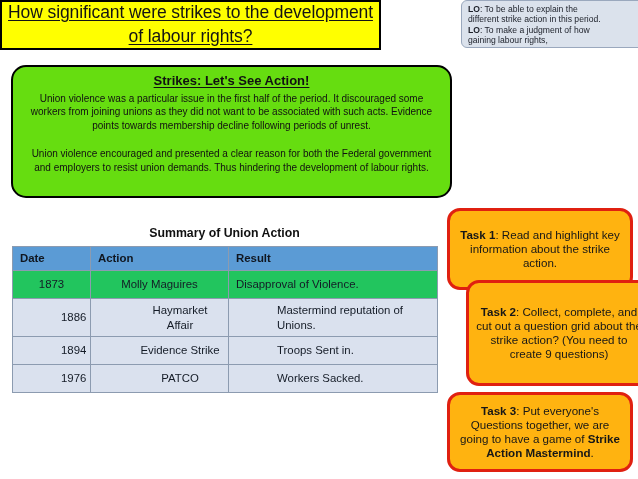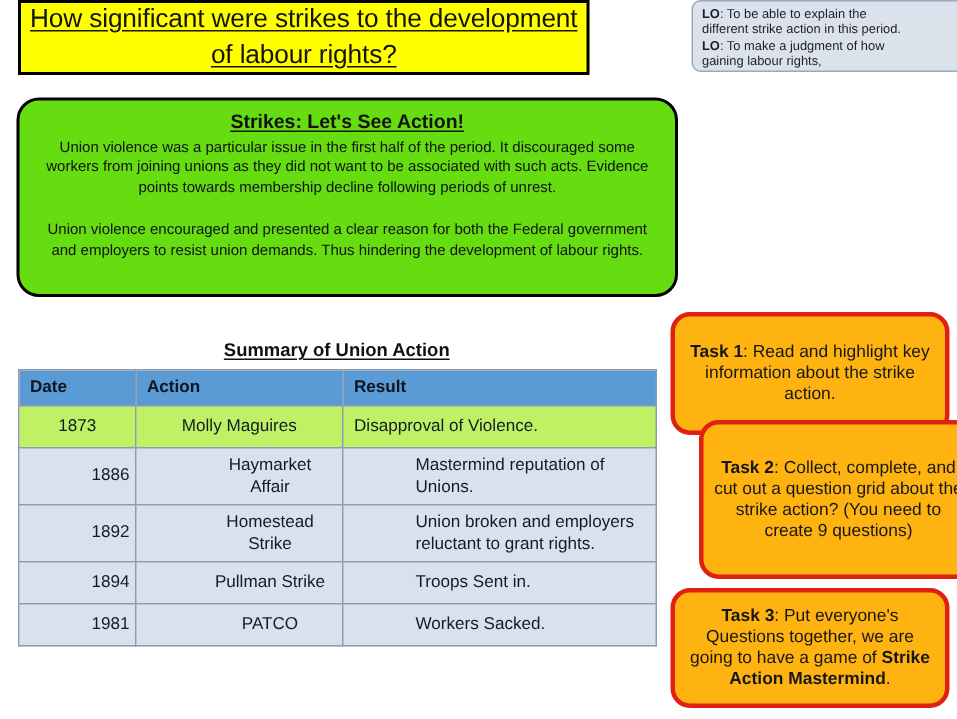--- a/index.html
+++ b/index.html
@@ -12,21 +12,21 @@
     height: 479px;
     overflow: hidden;
     font-family: "Liberation Sans", sans-serif;
     position: relative;
     color: #0b1220;
   }
 
   
   #title-banner {
     position: absolute;
-    left: 12px;
+    left: 0px;
     top: 0px;
     width: 381px;
     height: 50px;
     background: #ffff00;
     border: 2px solid #000000;
     box-sizing: border-box;
     display: flex;
     align-items: center;
     justify-content: center;
     padding: 0 6px;
@@ -97,21 +97,20 @@
 
   
   #table-caption {
     position: absolute;
     left: 12px;
     top: 226px;
     width: 425px;
     text-align: center;
     font-size: 12.3px;
     font-weight: bold;
-    text-decoration: underline;
     text-underline-offset: 2px;
     color: #111111;
   }
 
   
   #union-table {
     position: absolute;
     left: 12px;
     top: 246px;
     width: 425px;
@@ -140,21 +139,21 @@
     height: 19px;
     padding: 2px 7px;
   }
   #union-table tbody td.cell-date,
   #union-table tbody td.cell-action {
     text-align: center;
   }
   #union-table tbody td.cell-result {
     text-align: left;
   }
-  #union-table tbody tr.row-odd  td { background: #bef264; }
+  #union-table tbody tr.row-odd  td { background: #22c55e; }
   #union-table tbody tr.row-even td { background: #dae1ee; padding-left: 48px; }
   #union-table tbody tr td { height: 21px; }
   #union-table tbody tr.tall td { height: 31px; }
 
   
   .task-box {
     position: absolute;
     left: 447px;
     width: 186px;
     background: #ffb310;
@@ -214,32 +213,27 @@
     <tr class="row-odd">
       <td class="cell-date">1873</td>
       <td class="cell-action">Molly Maguires</td>
       <td class="cell-result">Disapproval of Violence.</td>
     </tr>
     <tr class="row-even tall">
       <td class="cell-date">1886</td>
       <td class="cell-action">Haymarket Affair</td>
       <td class="cell-result">Mastermind reputation of Unions.</td>
     </tr>
-    <tr class="row-even tall">
-      <td class="cell-date">1892</td>
-      <td class="cell-action">Homestead Strike</td>
-      <td class="cell-result">Union broken and employers reluctant to grant rights.</td>
-    </tr>
     <tr class="row-even">
       <td class="cell-date">1894</td>
-      <td class="cell-action">Pullman Strike</td>
+      <td class="cell-action">Evidence Strike</td>
       <td class="cell-result">Troops Sent in.</td>
     </tr>
     <tr class="row-even">
-      <td class="cell-date">1981</td>
+      <td class="cell-date">1976</td>
       <td class="cell-action">PATCO</td>
       <td class="cell-result">Workers Sacked.</td>
     </tr>
   </tbody>
 </table>
 
 <div class="task-box" id="task-1">
   <div class="task-inner"><b>Task 1</b><span>: Read and highlight key information about the strike action.</span></div>
 </div>
 

